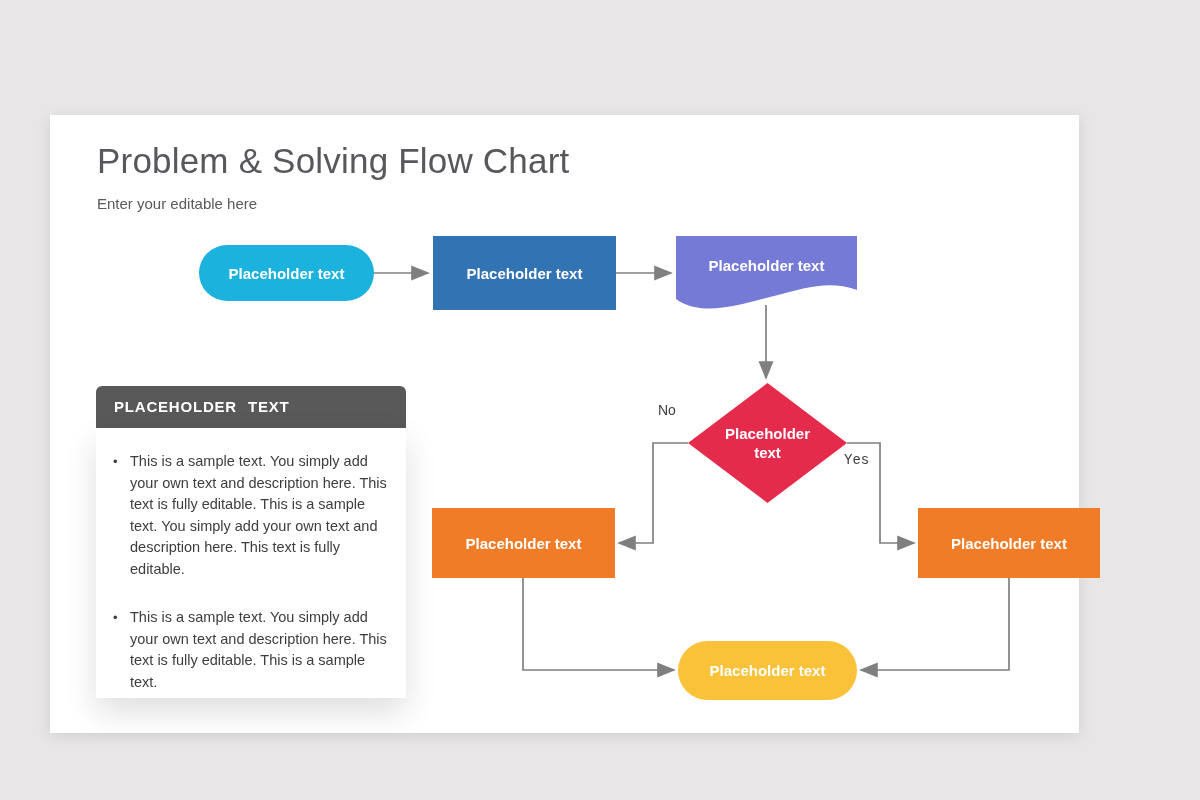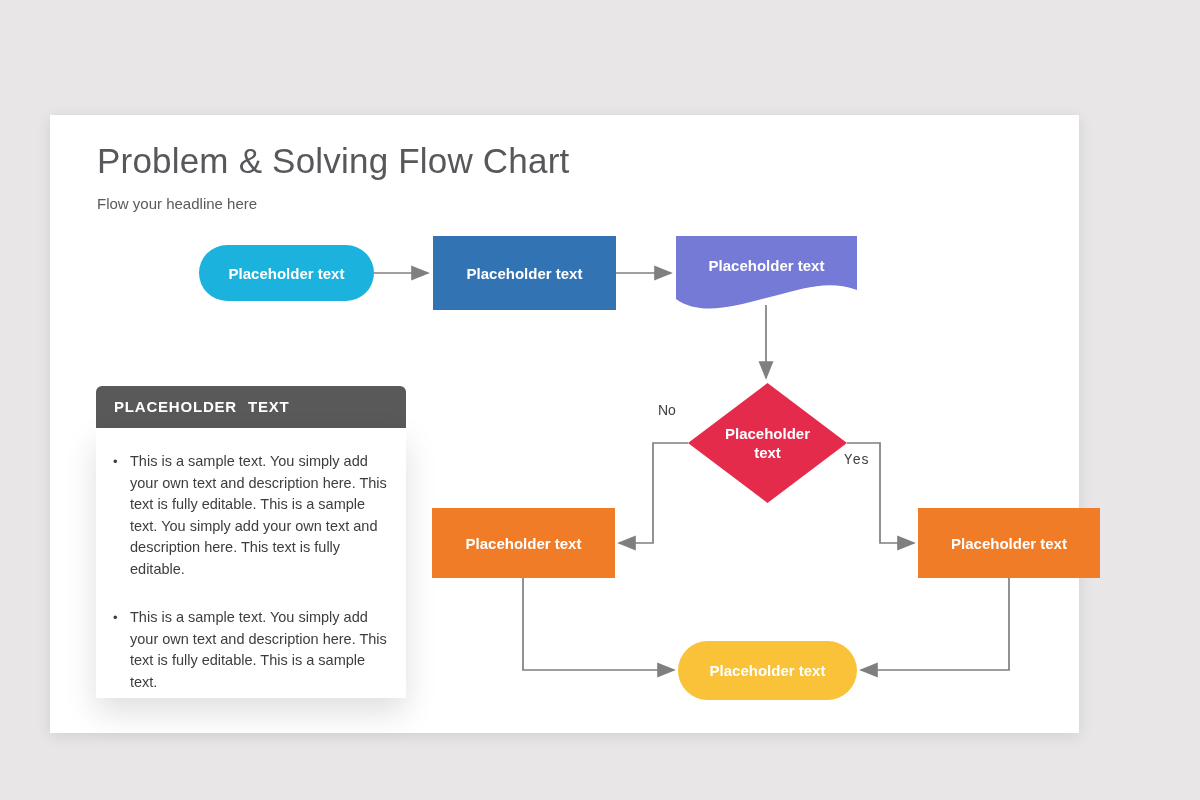--- a/index.html
+++ b/index.html
@@ -92,21 +92,21 @@
     position: absolute; left: 0; top: 0;
     pointer-events: none;
   }
 </style>
 </head>
 <body>
 
 <div class="slide">
 
   <div class="slide-title">Problem &amp; Solving Flow Chart</div>
-  <div class="slide-subtitle">Flow your headline here</div>
+  <div class="slide-subtitle">Enter your editable here</div>
 
   <div class="sidebar-card">
     <div class="sidebar-header">PLACEHOLDER TEXT</div>
     <div class="sidebar-body">
       <ul>
         <li>This is a sample text. You simply add your own text and description here. This text is fully editable. This is a sample text. You simply add your own text and description here. This text is fully editable.</li>
         <li>This is a sample text. You simply add your own text and description here. This text is fully editable. This is a sample text.</li>
       </ul>
     </div>
   </div>

